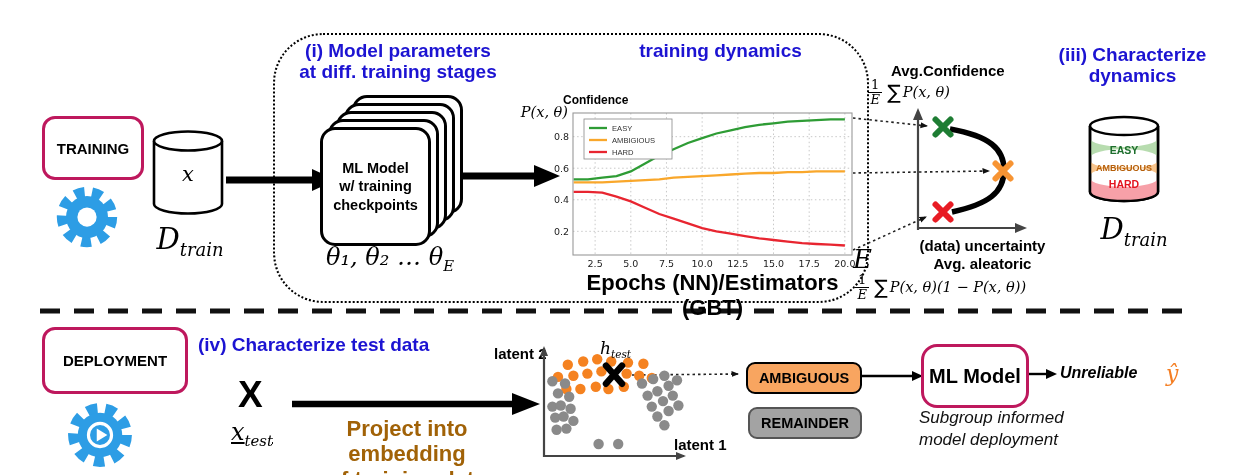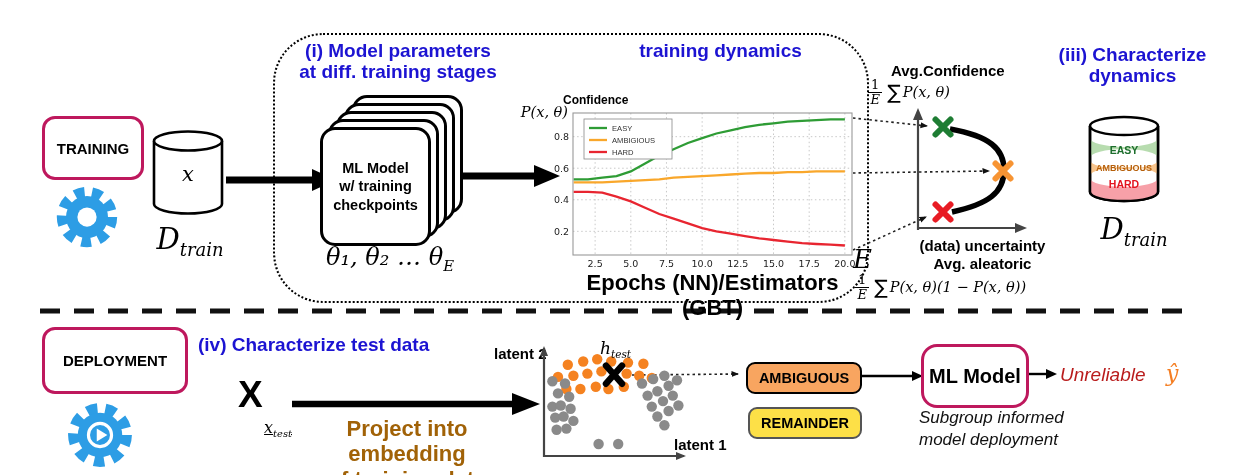--- a/index.html
+++ b/index.html
@@ -26,23 +26,23 @@
   .frac{display:inline-block;vertical-align:middle;text-align:center;
     font-family:"DejaVu Serif",serif;font-size:13px;line-height:1.05;margin-right:3px;}
   .frac .num{display:block;border-bottom:1.4px solid #000;padding:0 3px;}
   .frac .den{display:block;font-style:italic;}
   .sum{font-family:"DejaVu Sans",sans-serif;font-size:20px;vertical-align:middle;margin:0 2px;}
   .fbody{font-family:"DejaVu Serif",serif;font-style:italic;font-size:14.5px;vertical-align:middle;}
   .small-bold{font-weight:bold;font-size:15px;color:#000;line-height:1.2;}
   .badge{display:flex;align-items:center;justify-content:center;font-weight:bold;font-size:14.5px;
     border-radius:9px;color:#000;}
   .badge-amb{background:#f8a560;border:2.6px solid #000;}
-  .badge-rem{background:#fde047;border:2.6px solid #555;}
+  .badge-rem{background:#a3a3a3;border:2.6px solid #555;}
   .caption{font-style:italic;font-size:17px;color:#111;line-height:1.3;}
-  .unreliable{color:#b91c1c;font-weight:normal;font-style:italic;font-size:19px;}
+  .unreliable{color:#000000;font-weight:bold;font-style:italic;font-size:16px;}
   svg text{user-select:none;}
 </style>
 </head>
 <body>
 
 <div class="canvas">
 
   <div class="dotted-region abs" style="left:273px;top:33px;width:592px;height:266px;z-index:1;"></div>
 
   <svg class="abs" style="left:0;top:0;z-index:2;" width="1253" height="475" viewBox="0 0 1253 475">
@@ -213,21 +213,21 @@
   <svg class="abs" style="left:63px;top:398px;z-index:3;" width="74" height="74" viewBox="-40 -40 80 80">
     <circle r="27" fill="none" stroke="#2d9de5" stroke-width="15" stroke-dasharray="10.6 8.25"></circle>
     <circle r="24" fill="#2d9de5"></circle>
     <circle r="12.5" fill="none" stroke="#fff" stroke-width="3.4"></circle>
     <path d="M -3.5 -7 L 8 0 L -3.5 7 Z" fill="#fff"></path>
   </svg>
 
   <div class="blue-title abs" style="left:198px;top:334px;width:250px;text-align:left;z-index:3;">(iv) Characterize test data</div>
 
   <div class="abs" style="left:238px;top:374px;font-size:37px;font-weight:900;color:#000;z-index:3;">X</div>
-  <div class="math abs" style="left:212px;top:418px;width:80px;font-size:16px;text-align:right;z-index:3;text-decoration:underline;"><span>x</span><sub>test</sub></div>
+  <div class="math abs" style="left:212px;top:418px;width:80px;font-size:24px;text-align:center;z-index:3;text-decoration:underline;"><span>x</span><sub>test</sub></div>
 
   <div class="axis-label abs" style="left:297px;top:416px;width:220px;z-index:3;color:#a16207;">
     <div>Project into embedding</div>
     <div>of training data</div>
   </div>
 
   <div class="small-bold abs" style="left:494px;top:345px;z-index:3;">latent 2</div>
   <div class="small-bold abs" style="left:674px;top:436px;z-index:4;">latent 1</div>
   <div class="math abs" style="left:600px;top:338px;font-size:17px;z-index:4;"><span>h</span><sub>test</sub></div>
 

